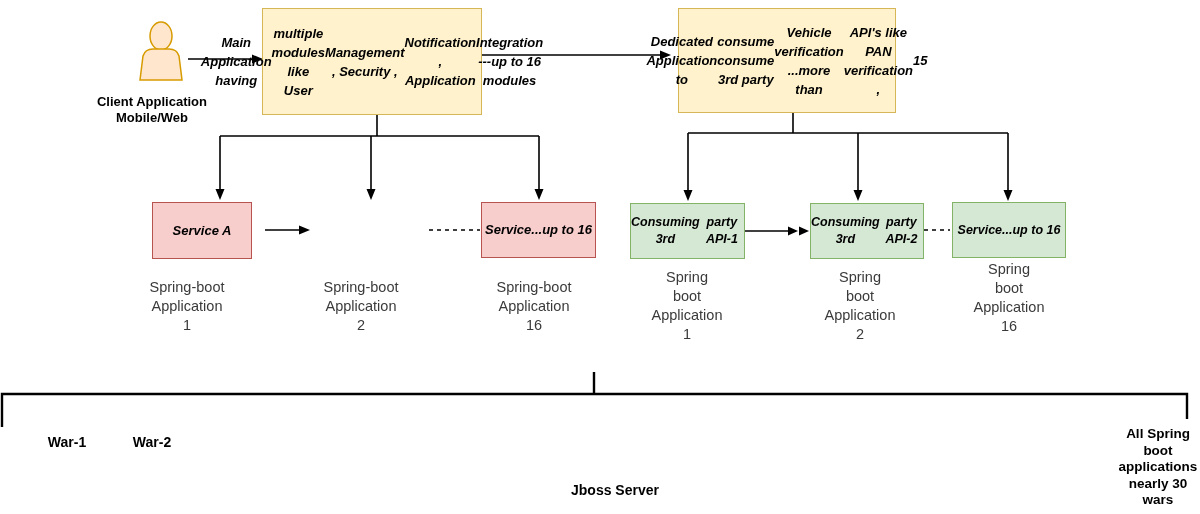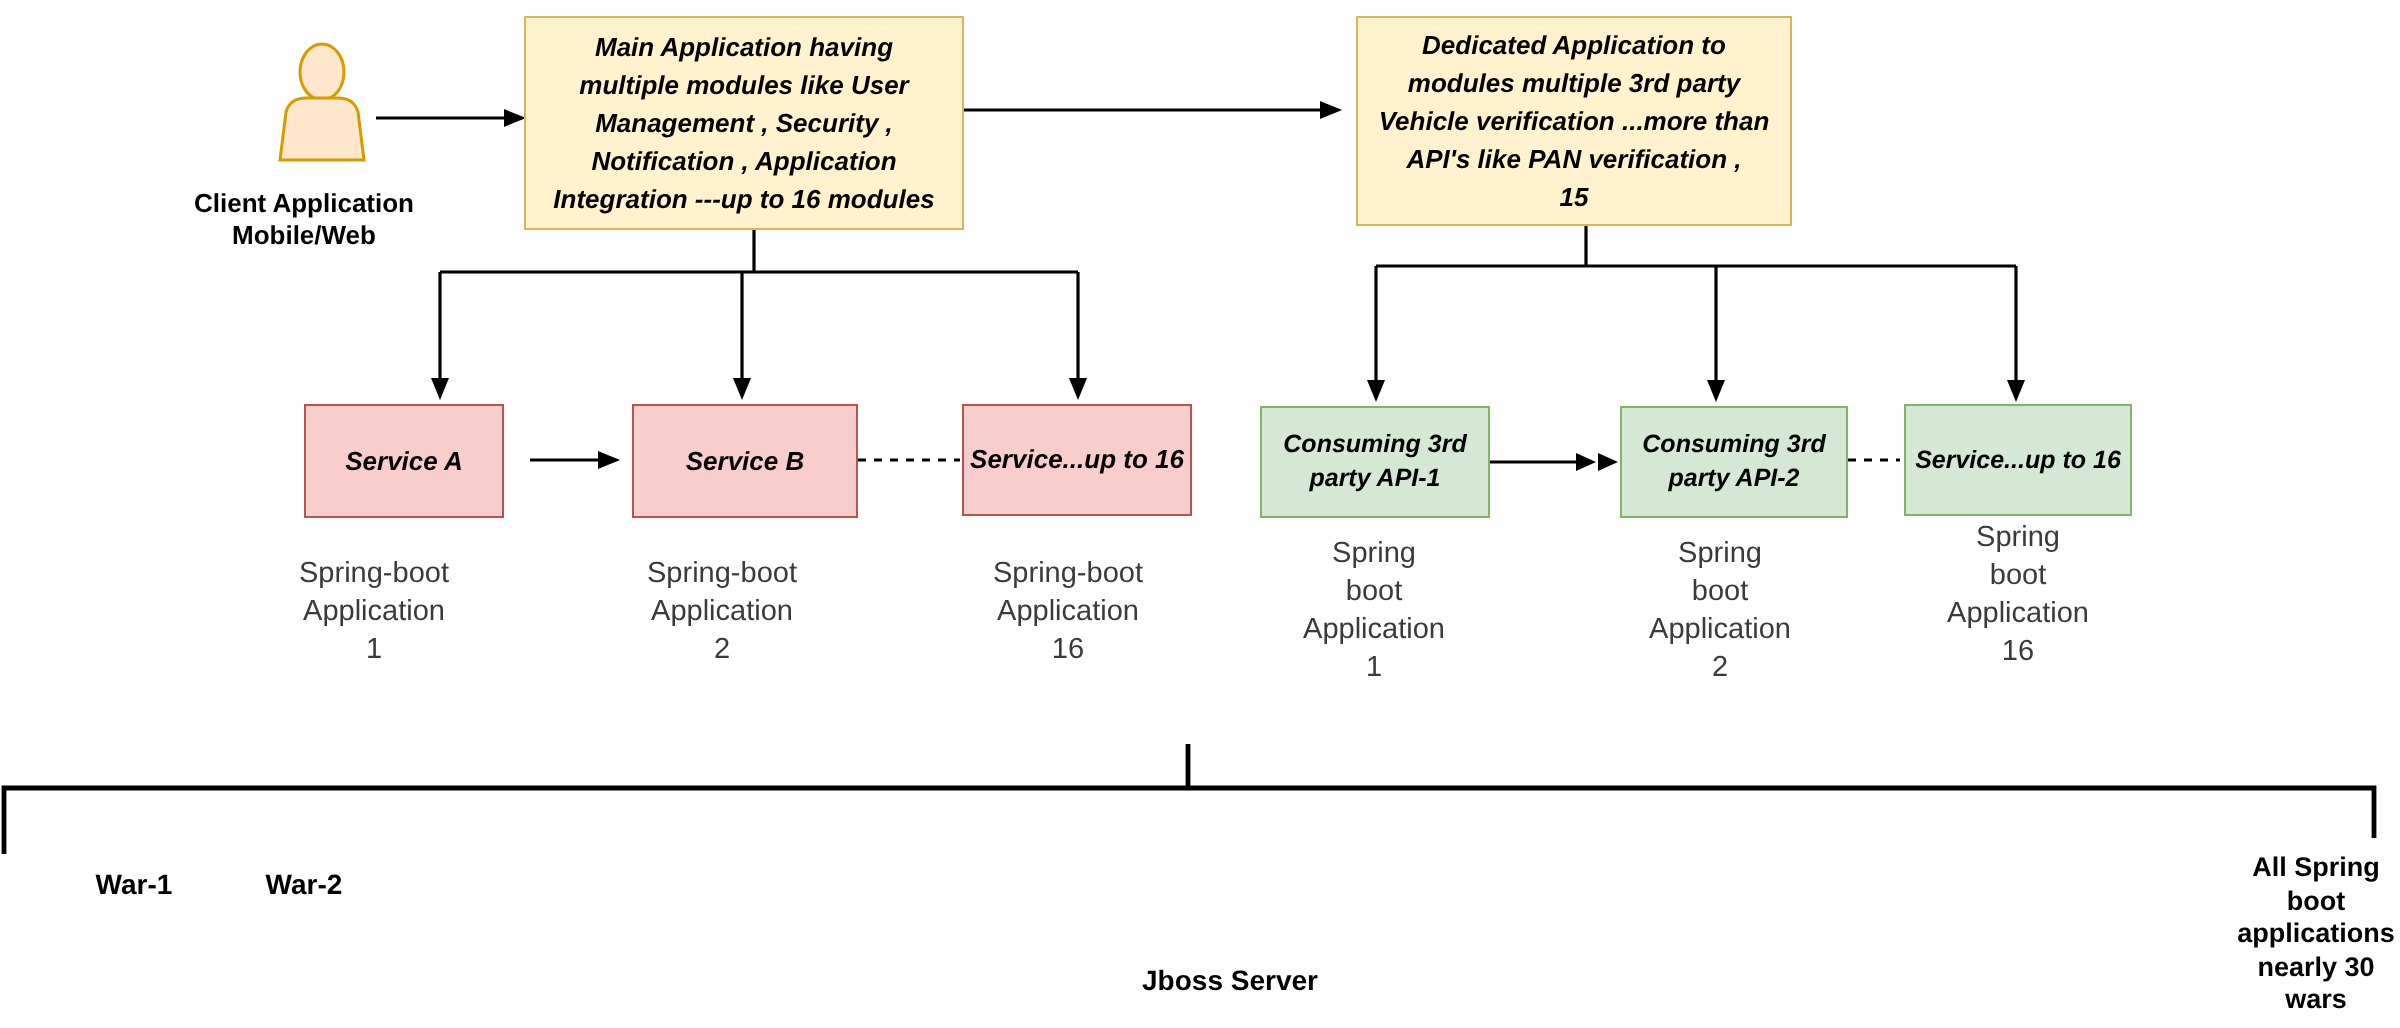--- a/index.html
+++ b/index.html
@@ -3,21 +3,21 @@
 <meta charset="utf-8">
 <style>
   html,body { margin:0; padding:0; background:#ffffff; }
   .canvas {
     position:relative; width:1200px; height:514px; background:#ffffff;
     font-family:"Liberation Sans", sans-serif; overflow:hidden;
   }
   .svg-layer { position:absolute; left:0; top:0; width:1200px; height:514px; }
   .node {
     position:absolute; box-sizing:border-box; border:1px solid #000;
-    display:flex; flex-direction:column; align-items:center; justify-content:center;
+    display:flex; flex-direction:row; align-items:center; justify-content:center;
     text-align:center; font-weight:bold; font-style:italic; color:#000;
   }
   .node span { display:block; }
   .yellow { background:#FFF2CC; border-color:#D6B656; font-size:13px; line-height:19px; }
   .pink   { background:#F8CECC; border-color:#B85450; font-size:13px; line-height:16px; }
   .green  { background:#D5E8D4; border-color:#82B366; font-size:12.5px; line-height:17px; }
   .caption {
     position:absolute; text-align:center; font-size:14.5px; line-height:19px;
     color:#3a3a3a; font-weight:normal; font-style:normal;
   }
@@ -84,31 +84,28 @@
   <div class="node yellow" style="left:262px; top:8px; width:220px; height:107px;">
     <span>Main Application having</span>
     <span>multiple modules like User</span>
     <span>Management , Security ,</span>
     <span>Notification , Application</span>
     <span>Integration ---up to 16 modules</span>
   </div>
 
   <div class="node yellow" style="left:678px; top:8px; width:218px; height:105px;">
     <span>Dedicated Application to</span>
-    <span>modules multiple 3rd party</span>
+    <span>consume consume 3rd party</span>
     <span>Vehicle verification ...more than</span>
     <span>API's like PAN verification ,</span>
     <span>15</span>
   </div>
 
   <div class="node pink" style="left:152px; top:202px; width:100px; height:57px;">
     <span>Service A</span>
-  </div>
-  <div class="node pink" style="left:316px; top:202px; width:113px; height:57px;">
-    <span>Service B</span>
   </div>
   <div class="node pink" style="left:481px; top:202px; width:115px; height:56px;">
     <span>Service...up to 16</span>
   </div>
 
   <div class="node green" style="left:630px; top:203px; width:115px; height:56px;">
     <span>Consuming 3rd</span>
     <span>party API-1</span>
   </div>
   <div class="node green" style="left:810px; top:203px; width:114px; height:56px;">

